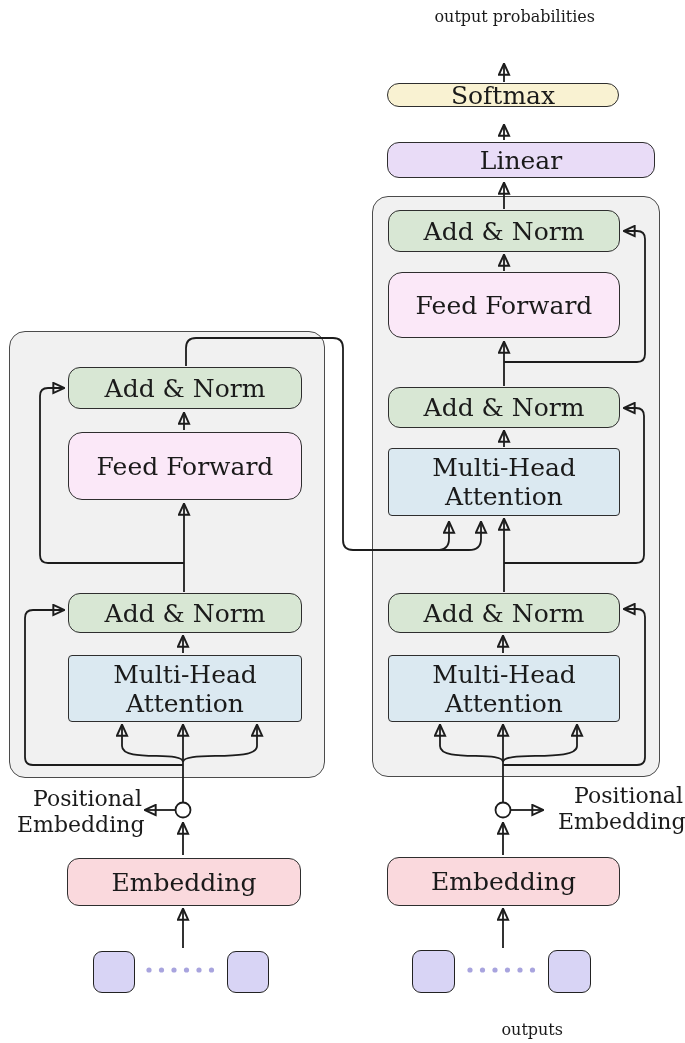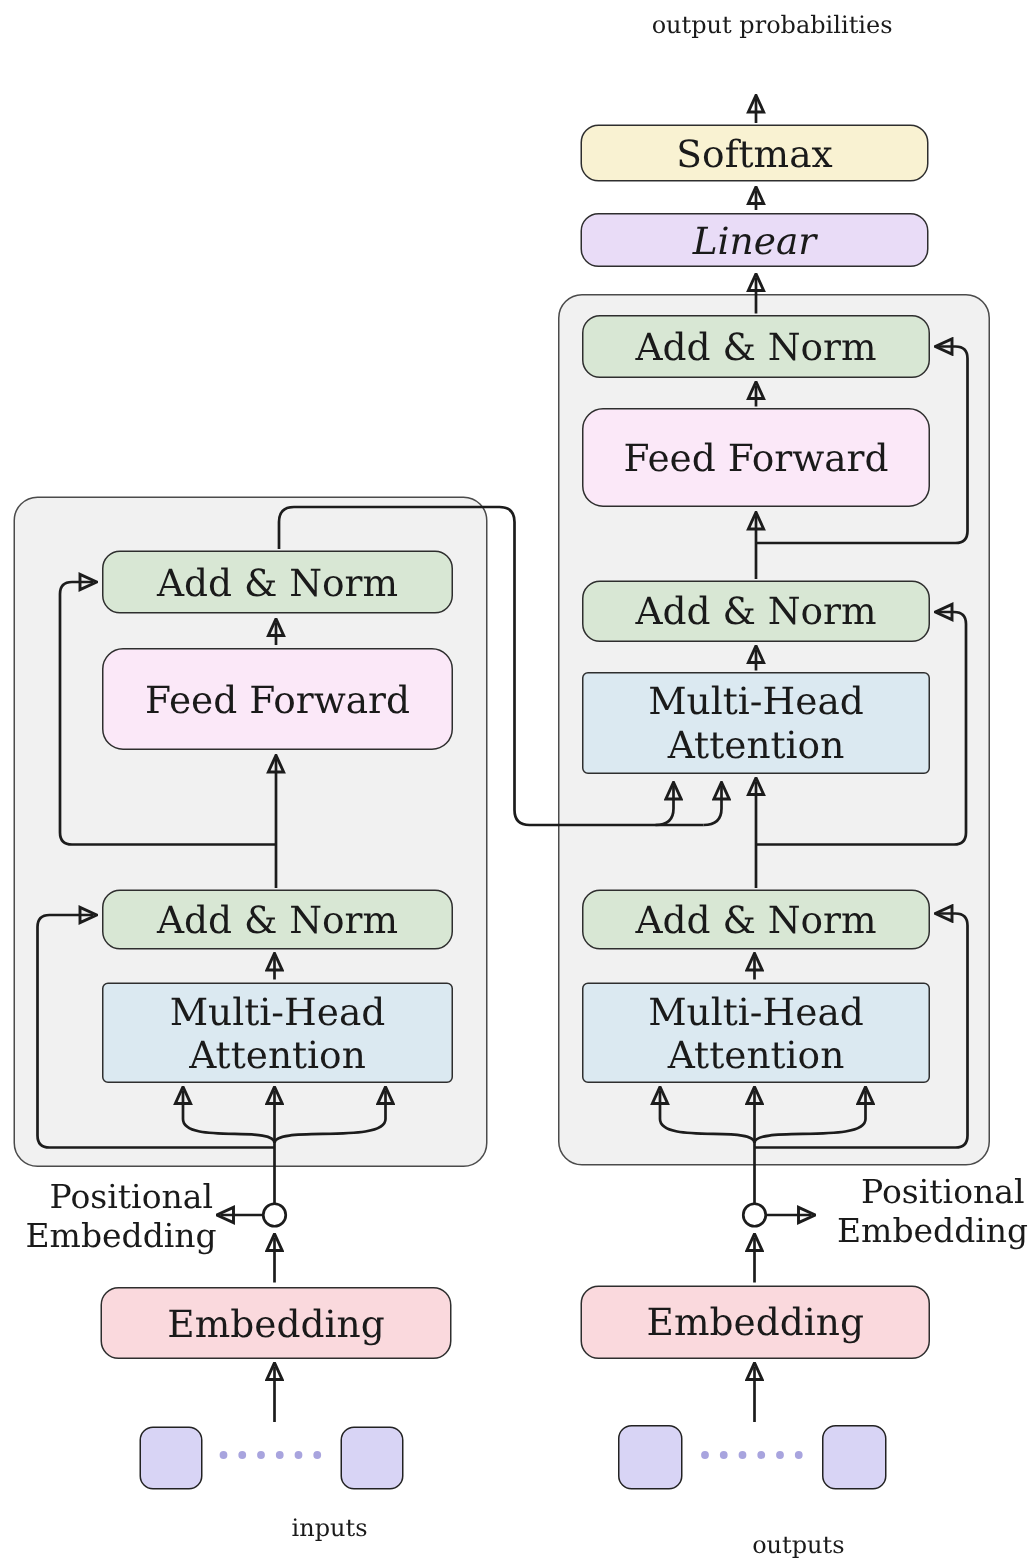--- a/index.html
+++ b/index.html
@@ -103,22 +103,22 @@
       <circle class="dot" cx="470" cy="970" r="2.6"></circle>
       <circle class="dot" cx="482.5" cy="970" r="2.6"></circle>
       <circle class="dot" cx="495" cy="970" r="2.6"></circle>
       <circle class="dot" cx="507.5" cy="970" r="2.6"></circle>
       <circle class="dot" cx="520" cy="970" r="2.6"></circle>
       <circle class="dot" cx="532.5" cy="970" r="2.6"></circle>
     </g>
   </svg>
 
   <div class="outer-label" style="left:415px;top:3px;width:180px;">output probabilities</div>
-  <div class="node softmax" style="left:387px;top:83px;width:232px;height:38px;">Softmax</div>
-  <div class="node linear" style="left:387px;top:142px;width:232px;height:36px;font-style:italic;">Linear</div>
+  <div class="node softmax" style="left:387px;top:83px;width:232px;height:24px;">Softmax</div>
+  <div class="node linear" style="left:387px;top:142px;width:268px;height:36px;">Linear</div>
 
   <div class="node addnorm" style="left:388px;top:210px;width:232px;height:42px;">Add &amp; Norm</div>
   <div class="node ff" style="left:388px;top:272px;width:232px;height:66px;">Feed Forward</div>
   <div class="node addnorm" style="left:388px;top:387px;width:232px;height:41px;">Add &amp; Norm</div>
   <div class="node mha" style="left:388px;top:448px;width:232px;height:68px;">Multi-Head Attention</div>
   <div class="node addnorm" style="left:388px;top:593px;width:232px;height:40px;">Add &amp; Norm</div>
   <div class="node mha" style="left:388px;top:655px;width:232px;height:67px;">Multi-Head Attention</div>
 
   <div class="node addnorm" style="left:68px;top:367px;width:234px;height:42px;">Add &amp; Norm</div>
   <div class="node ff" style="left:68px;top:432px;width:234px;height:68px;">Feed Forward</div>
@@ -129,16 +129,15 @@
   <div class="pos-label" style="left:558px;top:783px;width:125px;">Positional Embedding</div>
 
   <div class="node emb" style="left:67px;top:858px;width:234px;height:48px;">Embedding</div>
   <div class="node emb" style="left:387px;top:857px;width:233px;height:49px;">Embedding</div>
 
   <div class="token" style="left:93px;top:951px;width:42px;height:42px;"></div>
   <div class="token" style="left:227px;top:951px;width:42px;height:42px;"></div>
   <div class="token" style="left:412px;top:950px;width:43px;height:43px;"></div>
   <div class="token" style="left:548px;top:950px;width:43px;height:43px;"></div>
 
-  <div class="outer-label" style="left:125px;top:1005px;width:120px;">inputs</div>
   <div class="outer-label" style="left:443px;top:1016px;width:120px;">outputs</div>
 
 </div>
 
 </body></html>

